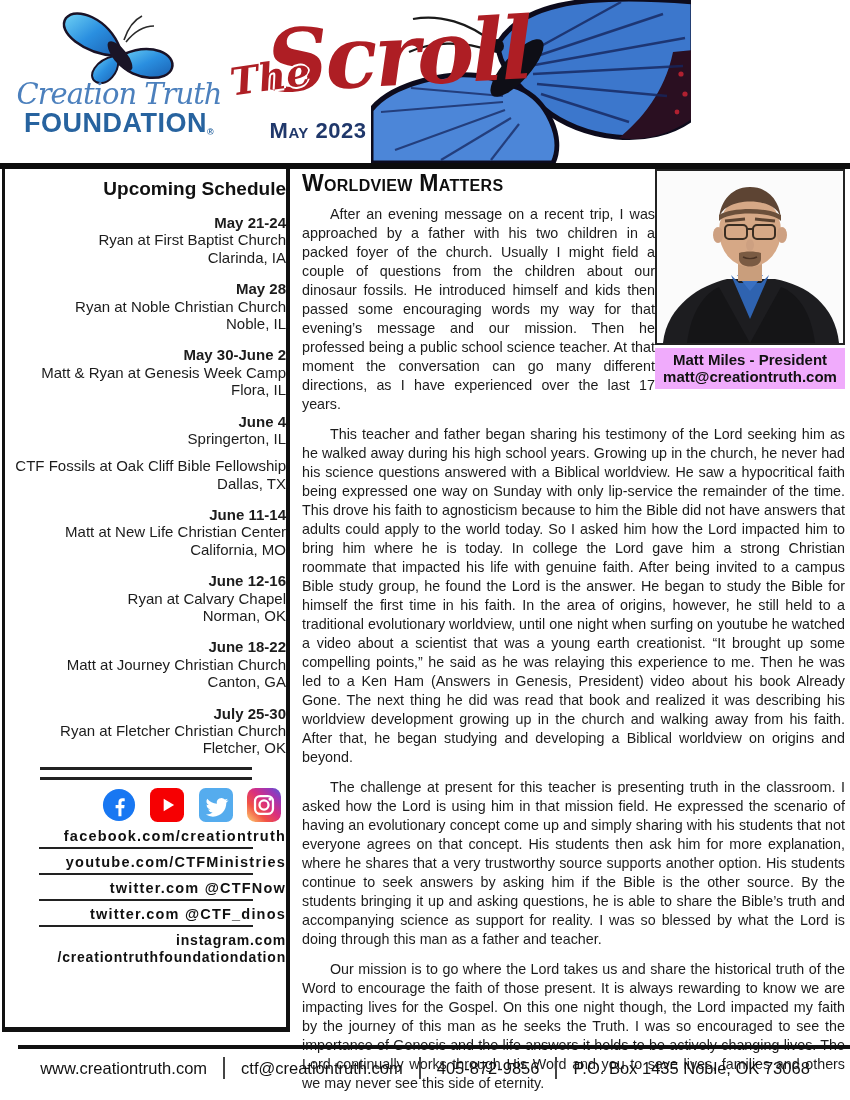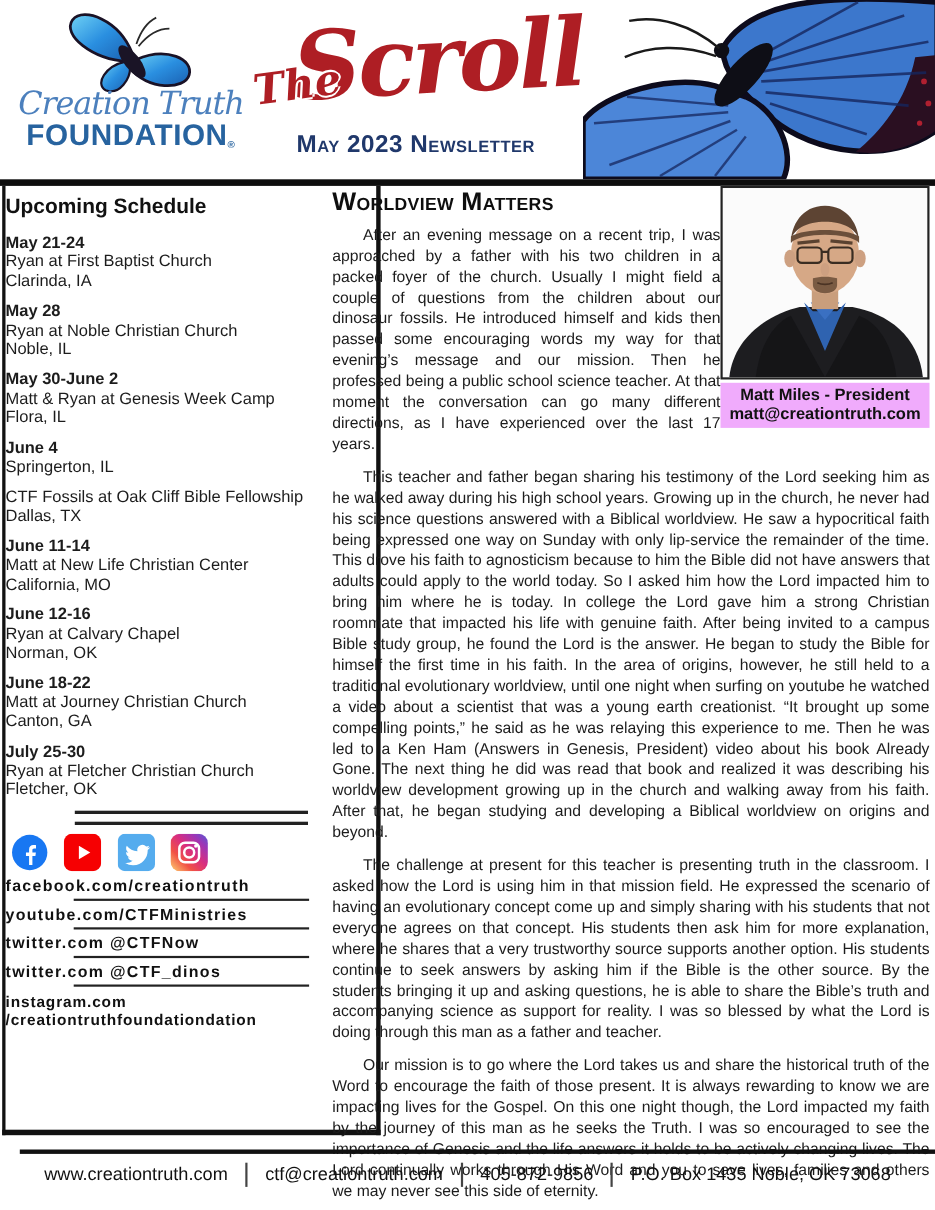--- a/index.html
+++ b/index.html
@@ -1,20 +1,20 @@
 <!DOCTYPE html>
 <html><head>
 <meta charset="utf-8">
 <style>
   html,body{margin:0;padding:0;background:#fff;}
   .page{position:relative;width:850px;height:1100px;background:#fff;overflow:hidden;
         font-family:"Liberation Sans",sans-serif;color:#1c1c1c;}
 
   
-  .header{position:absolute;top:0;left:0;width:850px;height:163px;background:#fff;}
+  .header{position:absolute;top:0;left:0;width:691px;height:163px;background:#fff;}
   .logo{position:absolute;left:14px;top:6px;width:210px;text-align:center;}
   .logo-butterfly{display:block;margin:0 auto;}
   .logo-line1{font-family:"DejaVu Serif",serif;font-style:italic;color:#4c80bd;
               font-size:29px;line-height:1;letter-spacing:-1px;display:block;margin-top:-4px;}
   .logo-line2{font-family:"Liberation Sans",sans-serif;font-weight:bold;color:#27639f;
               font-size:27px;line-height:1.05;letter-spacing:0.5px;display:block;}
   .logo-reg{font-size:9px;color:#27639f;vertical-align:bottom;}
   .masthead{position:absolute;left:228px;top:10px;width:310px;height:150px;}
   .mh-the{position:absolute;left:2px;top:44px;font-family:"DejaVu Serif",serif;
           font-style:italic;font-weight:bold;color:#ae1e24;font-size:38px;
@@ -23,26 +23,26 @@
   .mh-scroll{position:absolute;left:38px;top:2px;font-family:"DejaVu Serif",serif;
           font-style:italic;font-weight:bold;color:#ae1e24;font-size:86px;line-height:1;
           transform:rotate(-3deg);z-index:2;letter-spacing:-3px;}
   .mh-sub{position:absolute;left:0px;top:108px;width:300px;text-align:center;
           font-variant:small-caps;font-weight:bold;color:#20386b;font-size:22px;letter-spacing:0.5px;}
   .header-butterfly{position:absolute;right:0;top:0;}
 
   .top-rule{position:absolute;top:163px;left:0;width:850px;height:6px;background:#0d0d0d;}
 
   
-  .sidebar{position:absolute;top:169px;left:2px;width:344px;height:863px;box-sizing:border-box;
+  .sidebar{position:absolute;top:169px;left:2px;width:288px;height:863px;box-sizing:border-box;
            border-left:3px solid #111;border-right:4px solid #111;border-bottom:5px solid #111;
-           padding-top:7px;text-align:left;}
+           padding-top:7px;text-align:right;}
   .sched-title{font-size:19px;font-weight:bold;color:#111;margin:2px 0 12px 0;}
   .event{margin:0 0 10px 0;line-height:1.16;}
-  .event .date{font-weight:bold;font-size:15px;display:block;}
+  .event .date{font-weight:bold;font-size:15px;display:block;margin-top:14px;}
   .event .l1,.event .l2{font-size:15px;display:block;}
   .side-rule{height:3px;background:#222;width:212px;margin:7px auto;}
   .link-rule{height:2px;background:#222;width:214px;margin:3px auto 5px auto;}
   .visit{line-height:1.16;margin:2px 0;}
   .visit .vl{font-style:italic;font-weight:bold;font-size:16.5px;color:#111;}
   .visit .blue{color:#2d4b9e;font-size:20px;letter-spacing:1px;font-style:italic;font-weight:bold;}
   .icons-row{margin:8px 0 6px 0;}
   .icons-row svg{margin:0 5px;vertical-align:middle;}
   .side-link{font-weight:bold;font-size:14.5px;letter-spacing:1.2px;color:#111;display:block;margin-top:3px;}
   .insta-link{font-weight:bold;font-size:14px;letter-spacing:0.8px;color:#111;line-height:1.2;display:block;margin-top:3px;}

